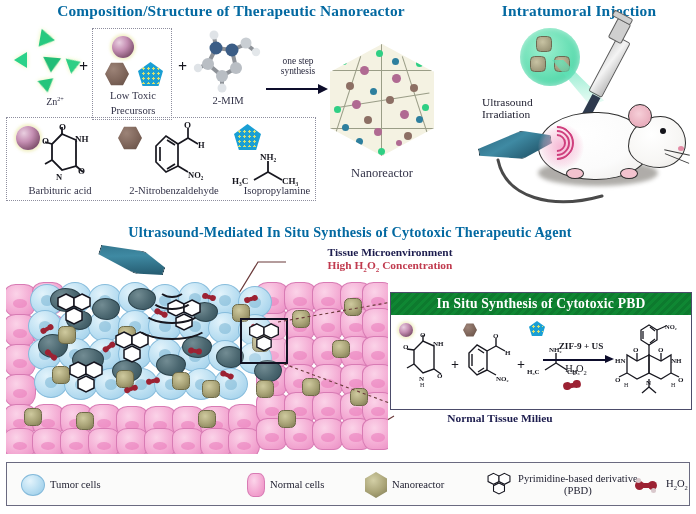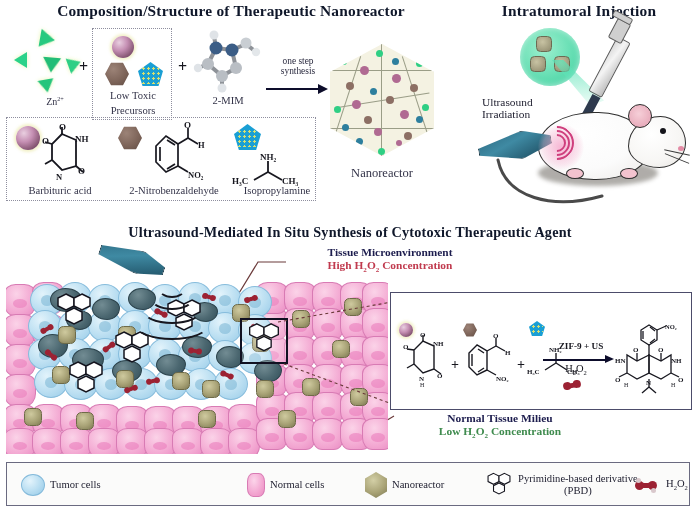--- a/index.html
+++ b/index.html
@@ -2,21 +2,21 @@
 <html><head>
 <meta charset="utf-8">
 <style>
   html,body{margin:0;padding:0;background:#fff;}
   body{width:696px;height:514px;overflow:hidden;
        font-family:"Liberation Serif",serif;color:#1a1a3a;}
   .stage{position:relative;width:696px;height:514px;background:#ffffff;}
 
   
   .abs{position:absolute;}
-  .ttl{font-weight:bold;color:#0f172a;text-align:center;letter-spacing:.2px;}
+  .ttl{font-weight:bold;color:#0369a1;text-align:center;letter-spacing:.2px;}
   .dashbox{border:1.4px dotted #8e8e9e;box-sizing:border-box;}
   sub{font-size:.62em;}
 
   
   #panelA{left:0;top:0;width:462px;height:218px;}
   #titleA{left:6px;top:2px;width:450px;font-size:15.4px;}
 
   .zn-tri{position:absolute;width:0;height:0;border-style:solid;
           filter:drop-shadow(0 0 2px #e8f5b0);}
 
@@ -345,21 +345,20 @@
   <div class="abs callout" style="left:278px;top:246px;width:224px;">
     <div>Tissue Microenvironment</div>
     <div class="sub-red">High H<sub>2</sub>O<sub>2</sub> Concentration</div>
   </div>
   <svg class="abs" style="left:230px;top:256px;" width="60" height="44" viewBox="0 0 60 44">
     <path d="M56 6 L28 6 L6 42" stroke="#6b3a3a" stroke-width="1.2" fill="none"></path>
   </svg>
 
   <div class="abs callout" style="left:392px;top:412px;width:216px;">
     <div>Normal Tissue Milieu</div>
-    <div class="sub-green">Low H<sub>2</sub>O<sub>2</sub> Concentration</div>
   </div>
   <svg class="abs" style="left:298px;top:404px;" width="100" height="40" viewBox="0 0 100 40">
     <path d="M2 36 L56 36 L96 12" stroke="#6b3a3a" stroke-width="1.2" fill="none"></path>
   </svg>
 
   <svg class="abs" style="left:258px;top:380px;" width="60" height="50" viewBox="0 0 60 50">
     <path d="M4 4 L44 42" stroke="#6b3a3a" stroke-width="1.2" fill="none"></path>
   </svg>
 
   <div class="abs" id="tissue">
@@ -596,20 +595,21 @@
   <div class="abs probe" style="left:98px;top:248px;width:66px;height:22px;
        clip-path:polygon(0% 30%,64% 0%,100% 38%,100% 70%,60% 100%,0% 70%);
        transform:rotate(18deg);border-radius:4px;"></div>
 
   <svg class="abs" style="left:276px;top:300px;" width="120" height="110" viewBox="0 0 120 110">
     <path d="M2 22 L116 2" stroke="#6b3a3a" stroke-width="1.1" fill="none" stroke-dasharray="3 3"></path>
     <path d="M8 64 L116 104" stroke="#6b3a3a" stroke-width="1.1" fill="none" stroke-dasharray="3 3"></path>
   </svg>
 
   <div class="abs" id="rxn">
+    <div id="rxnhdr">In Situ Synthesis of Cytotoxic PBD</div>
 
     <div class="sph" style="left:8px;top:30px;width:14px;height:14px;"></div>
     <svg class="abs" style="left:12px;top:38px;" width="56" height="56" viewBox="0 0 56 56">
       <g stroke="#17171f" stroke-width="1.4" fill="none">
         <path d="M20 10 L11 19 L11 33 L20 42 L31 38 L31 15 Z"></path>
         <path d="M20 10 L20 4"></path>
           <path d="M11 19 L4 18"></path>
           <path d="M11 33 L4 37"></path>
         <path d="M31 38 L38 43"></path>
       </g>

